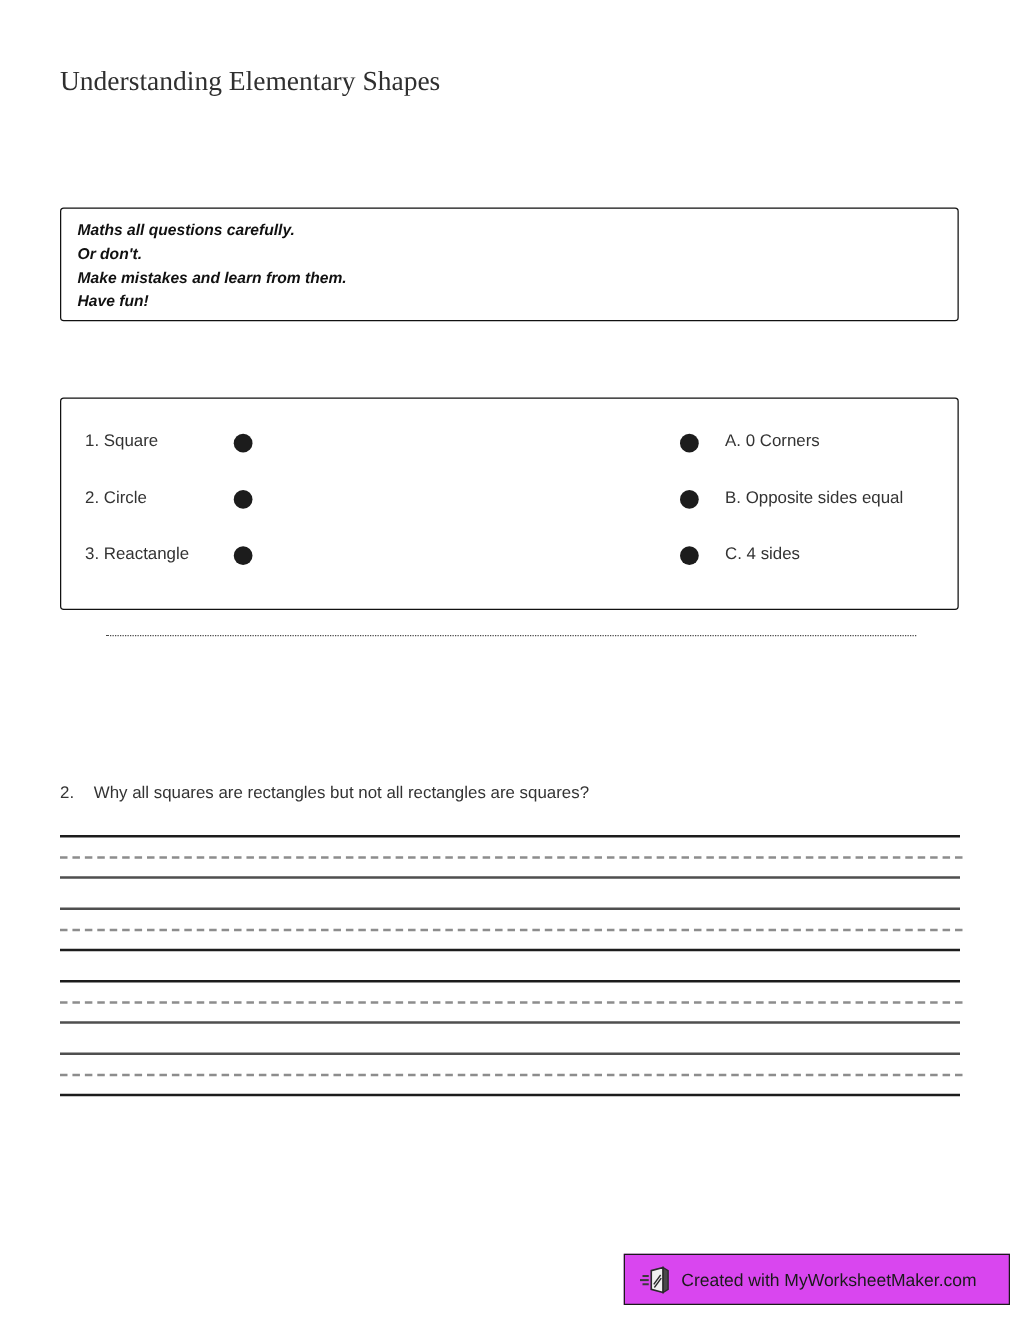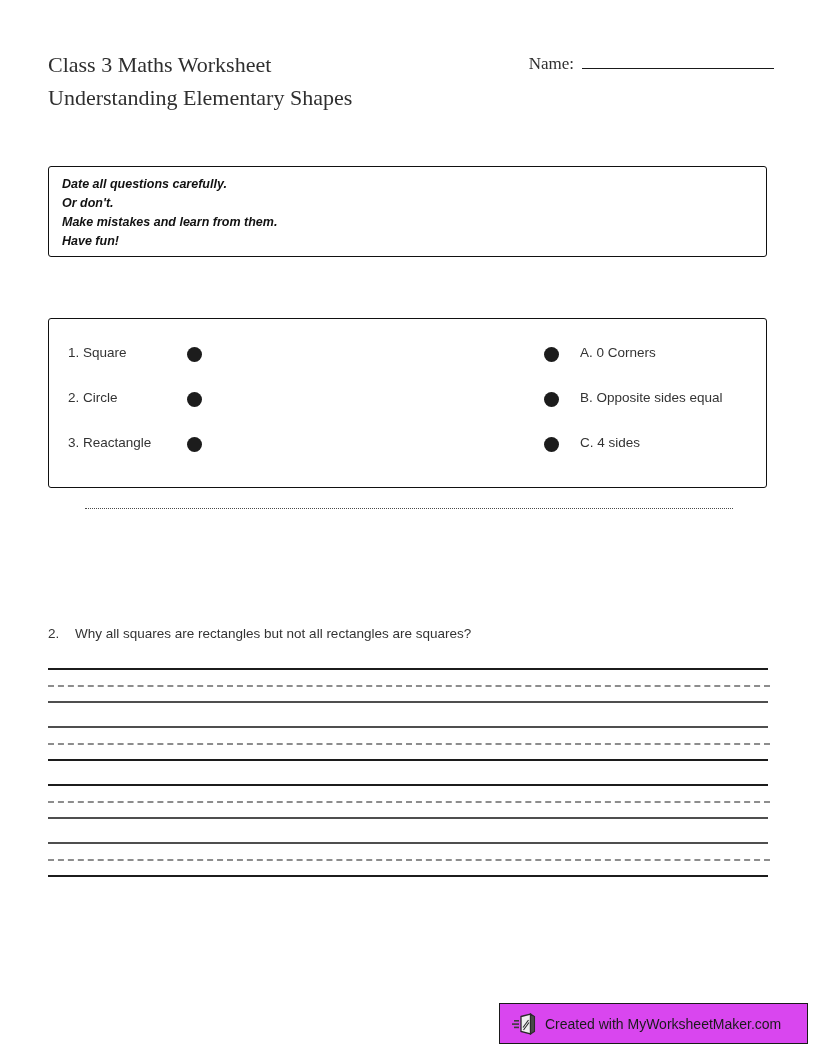--- a/index.html
+++ b/index.html
@@ -224,36 +224,31 @@
     color: #1a1a1a;
     white-space: nowrap;
   }
 </style>
 </head>
 <body>
 
 <div id="header">
 
   <div id="title-block">
-    <span class="title-line">Class 3 Maths Worksheet</span>
     <span class="title-line">Understanding Elementary Shapes</span>
   </div>
 
   <div id="namedate-block">
-    <div class="nd-row">
-      <span class="nd-label">Name:</span>
-      <span class="nd-rule"></span>
-    </div>
   </div>
 
 </div>
 
 <div id="instructions-box">
   <div id="instructions-list">
-    <span class="instr-line">Date all questions carefully.</span>
+    <span class="instr-line">Maths all questions carefully.</span>
     <span class="instr-line">Or don't.</span>
     <span class="instr-line">Make mistakes and learn from them.</span>
     <span class="instr-line">Have fun!</span>
   </div>
 </div>
 
 <div id="matching-box">
 
   <div class="match-row r0">
     <span class="match-left-label">1. Square</span>

